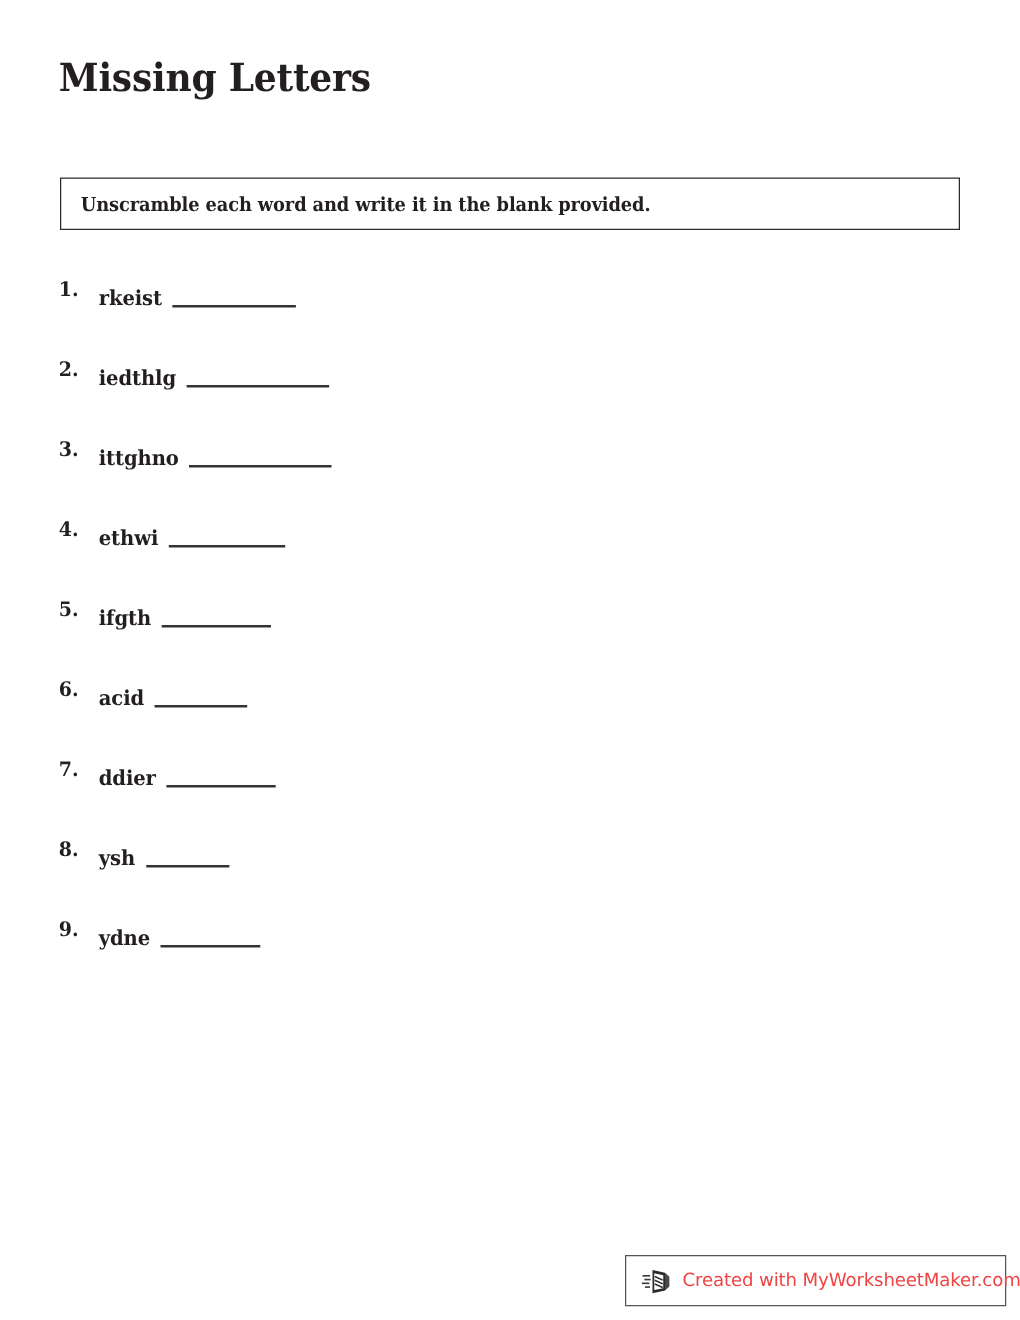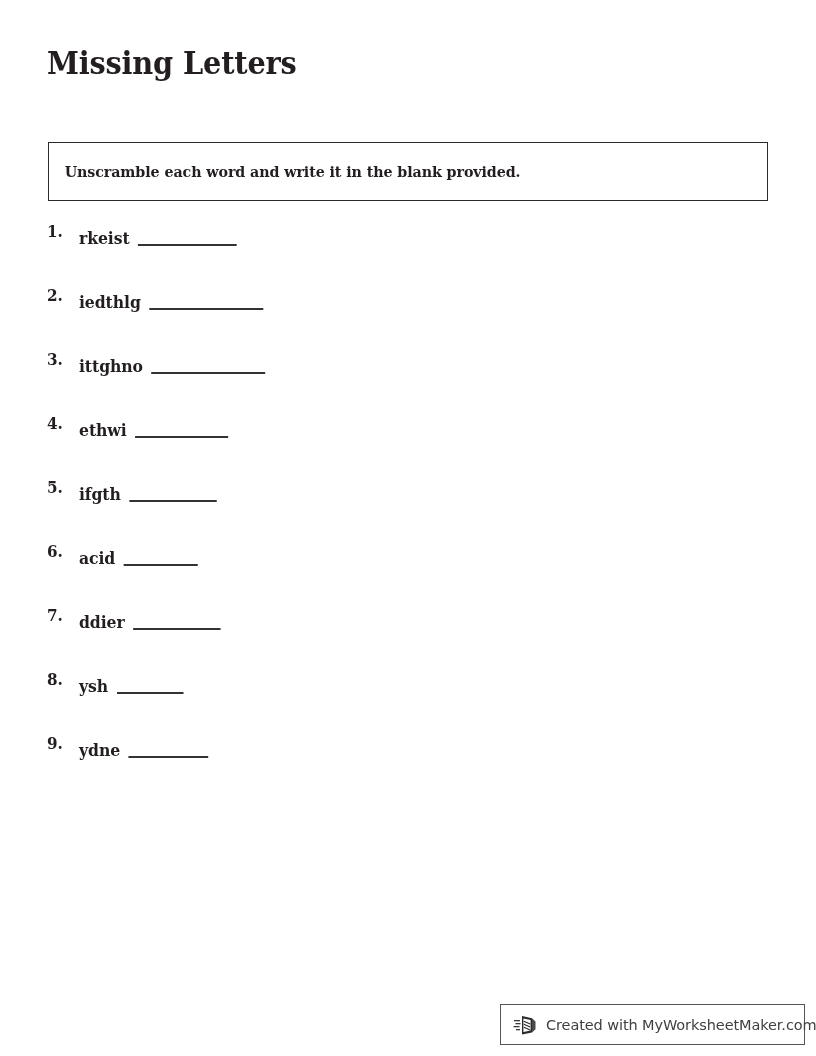--- a/index.html
+++ b/index.html
@@ -38,21 +38,21 @@
     transform: scaleX(0.93);
     transform-origin: left center;
   }
 
   
   .instruction-box {
     position: absolute;
     left: 48px;
     top: 142px;
     width: 720px;
-    height: 59px;
+    height: 42px;
     box-sizing: border-box;
     border: 1.6px solid #2b2b2b;
     background: #ffffff;
     display: flex;
     align-items: center;
   }
   .instruction-text {
     font-family: "DejaVu Serif", "Liberation Serif", serif;
     font-size: 15.5px;
     font-weight: 700;
@@ -127,21 +127,21 @@
     width: 24px;
     height: 24px;
     flex: 0 0 24px;
     margin-right: 9px;
     display: block;
   }
   .footer-text {
     font-family: "DejaVu Sans", "Liberation Sans", sans-serif;
     font-size: 14.5px;
     font-weight: 400;
-    color: #404040;
+    color: #ef4444;
     white-space: nowrap;
     letter-spacing: -0.1px;
   }
 </style>
 </head>
 <body>
 
 <div class="page">
 
   <div class="title">Missing Letters</div>

